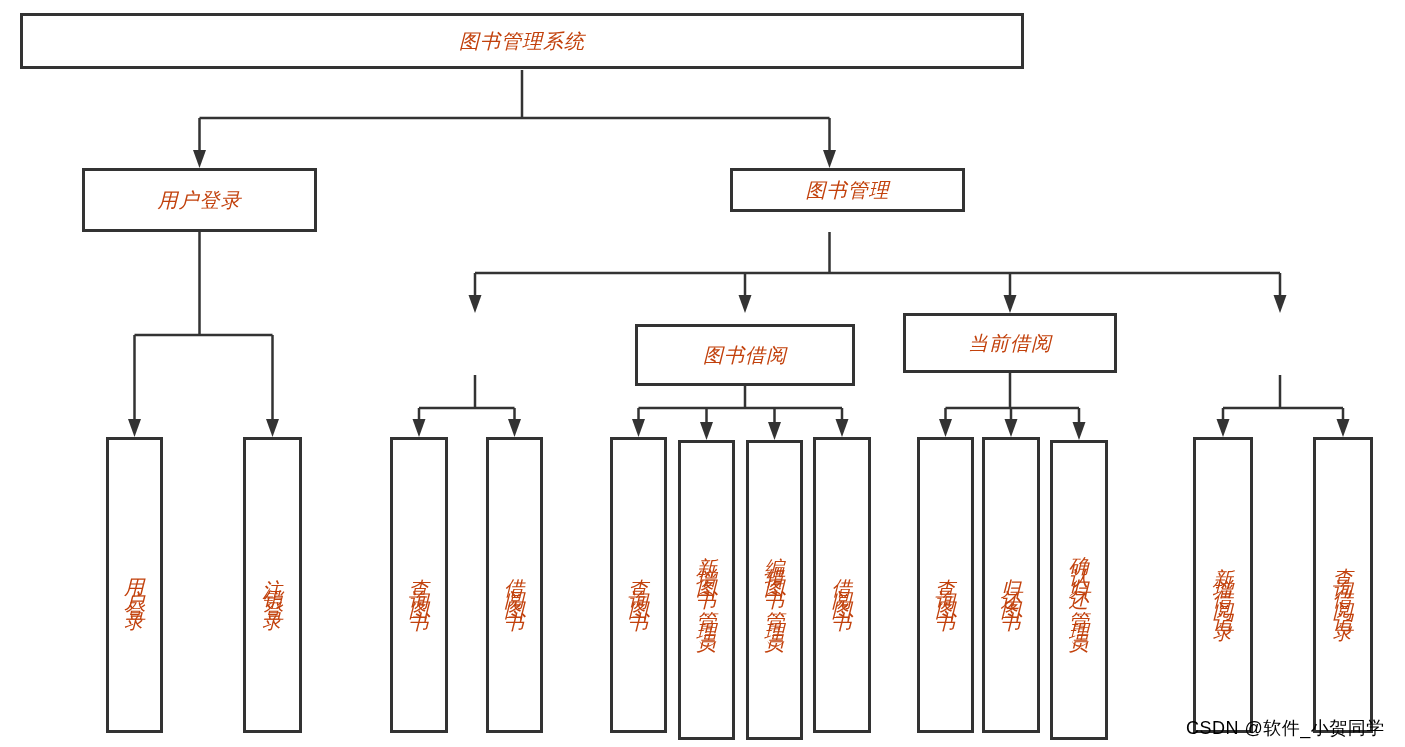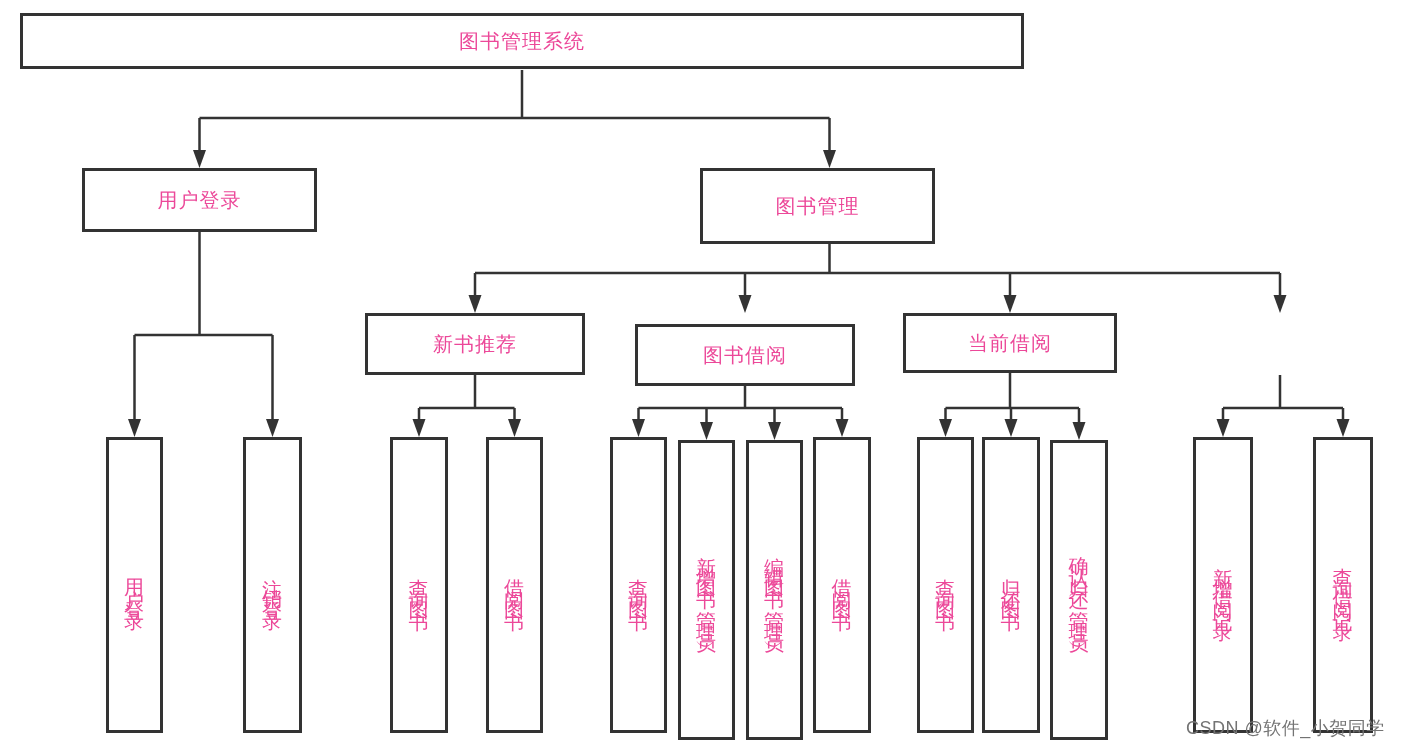--- a/index.html
+++ b/index.html
@@ -21,42 +21,43 @@
     top: 0;
     width: 1405px;
     height: 747px;
     pointer-events: none;
   }
   .node {
     position: absolute;
     box-sizing: border-box;
     background: #ffffff;
     border: 3px solid #333333;
-    color: #ec4899;
+    color: #c2410c;
     display: flex;
     align-items: center;
     justify-content: center;
     text-align: center;
+    font-style: italic;
   }
   .node-h {
     font-size: 20px;
     letter-spacing: 1px;
     white-space: nowrap;
   }
   .node-v {
     writing-mode: vertical-rl;
     text-orientation: mixed;
     font-size: 20px;
     letter-spacing: 11px;
     line-height: 1;
   }
   .watermark {
     position: absolute;
     font-size: 18px;
-    color: #737373;
+    color: #000000;
     white-space: nowrap;
     letter-spacing: 0.5px;
   }
 </style>
 </head>
 <body>
 
 <div class="canvas">
 
   <svg class="wires" viewBox="0 0 1405 747">
@@ -95,23 +96,22 @@
       <polygon points="1004.5,419 1017.5,419 1011,437"></polygon>
       <polygon points="1072.5,422 1085.5,422 1079,440"></polygon>
       <polygon points="1216.5,419 1229.5,419 1223,437"></polygon>
       <polygon points="1336.5,419 1349.5,419 1343,437"></polygon>
     </g>
   </svg>
 
   <div class="node node-h" style="left:20px; top:13px; width:1004px; height:56px;">图书管理系统</div>
 
   <div class="node node-h" style="left:82px; top:168px; width:235px; height:64px;">用户登录</div>
-  <div class="node node-h" style="left:700px; top:168px; width:235px; height:76px;">图书管理</div>
+  <div class="node node-h" style="left:730px; top:168px; width:235px; height:44px;">图书管理</div>
 
-  <div class="node node-h" style="left:365px; top:313px; width:220px; height:62px;">新书推荐</div>
   <div class="node node-h" style="left:635px; top:313px; width:220px; height:62px;margin-top:11px;">图书借阅</div>
   <div class="node node-h" style="left:903px; top:313px; width:214px; height:60px;">当前借阅</div>
 
   <div class="node node-v" style="left:106px; top:437px; width:57px; height:296px;">用户登录</div>
   <div class="node node-v" style="left:243px; top:437px; width:59px; height:296px;">注销登录</div>
 
   <div class="node node-v" style="left:390px; top:437px; width:58px; height:296px;">查询图书</div>
   <div class="node node-v" style="left:486px; top:437px; width:57px; height:296px;">借阅图书</div>
 
   <div class="node node-v" style="left:610px; top:437px; width:57px; height:296px;">查询图书</div>

